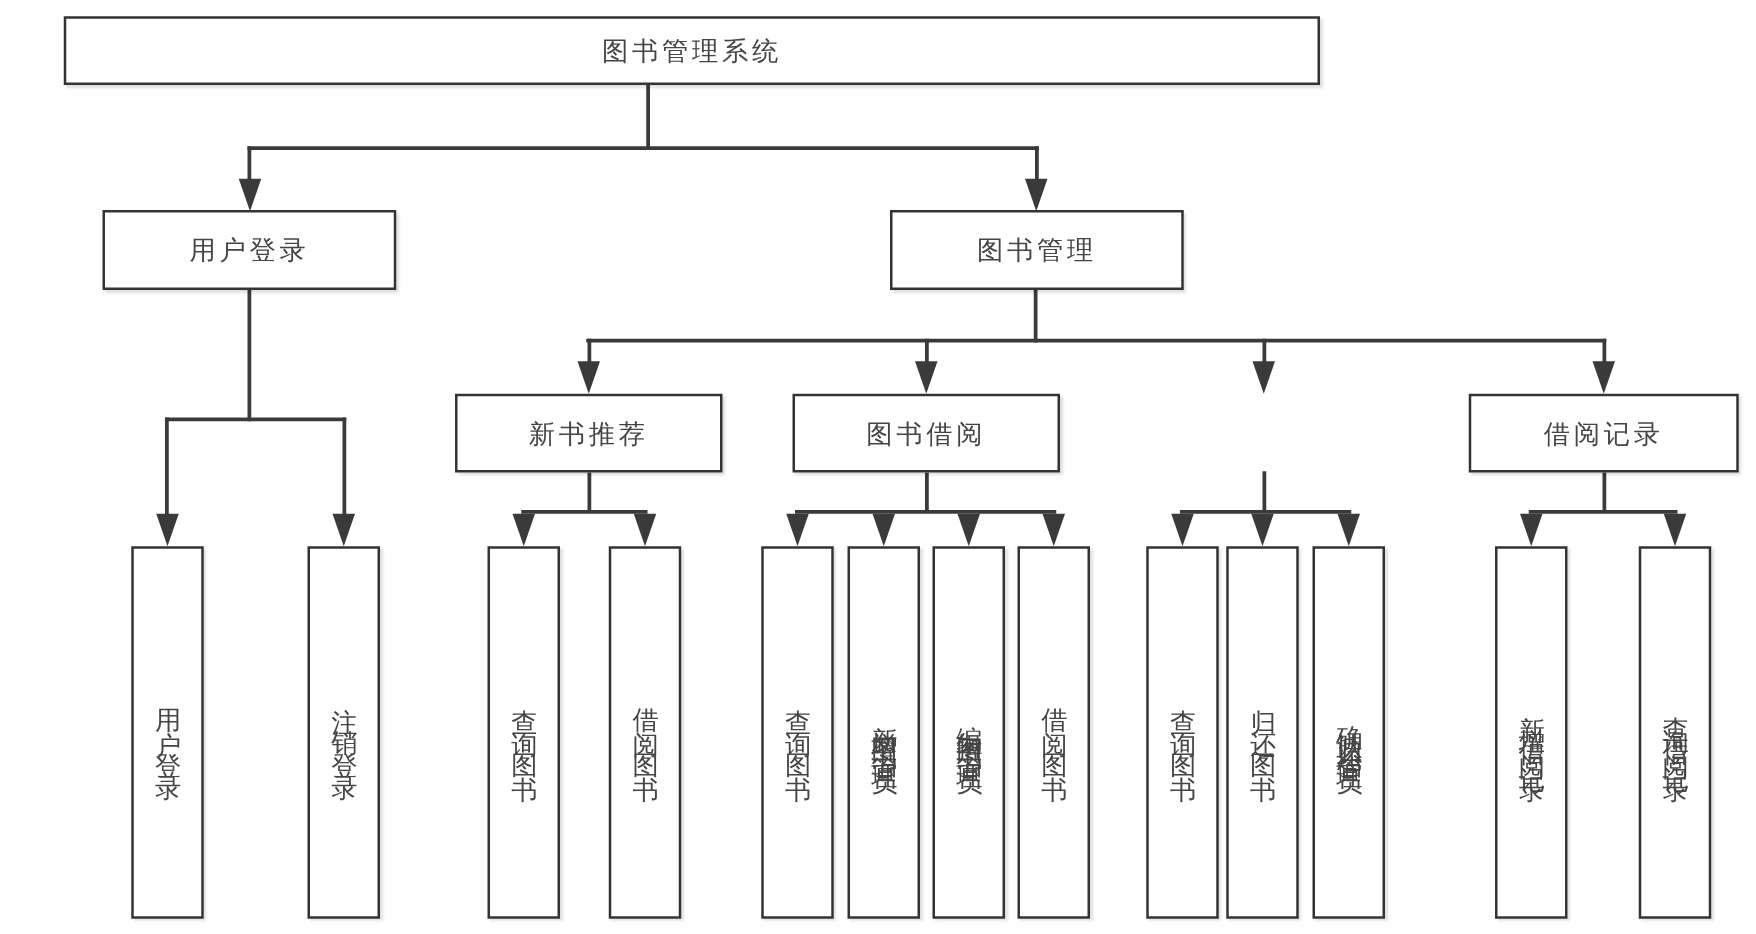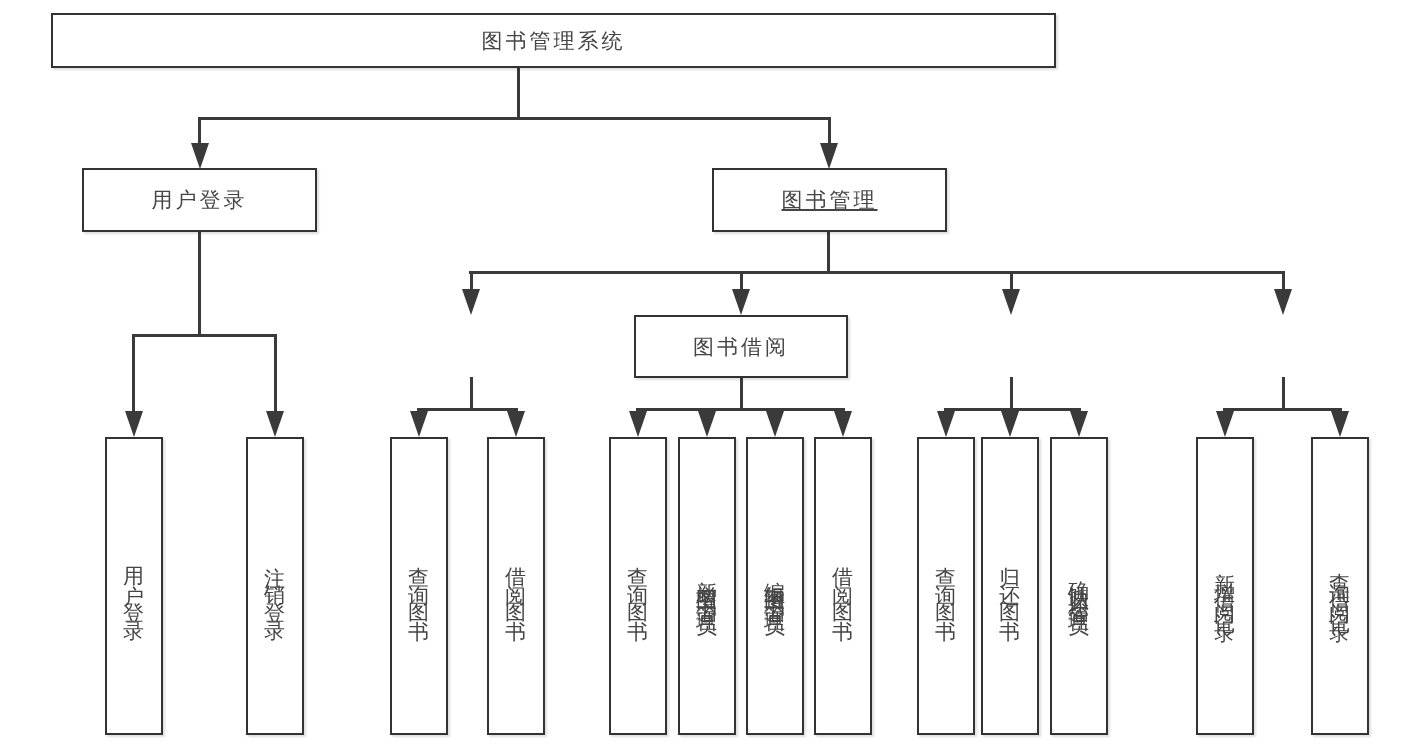--- a/index.html
+++ b/index.html
@@ -45,21 +45,21 @@
   <div class="vline" style="left:517px;top:68px;width:3px;height:51px;"></div>
   <div class="hline" style="left:198px;top:117px;width:633px;height:3px;"></div>
   <div class="vline" style="left:198px;top:117px;width:3px;height:30px;"></div>
   <div class="vline" style="left:828px;top:117px;width:3px;height:30px;"></div>
   <div class="arrow" style="left:191px;top:143px;"></div>
   <div class="arrow" style="left:820px;top:143px;"></div>
 
   <div class="box hbox" style="left:82px;top:168px;width:235px;height:64px;">
     <span>用户登录</span>
   </div>
-  <div class="box hbox" style="left:712px;top:168px;width:235px;height:64px;text-decoration:underline;">
+  <div class="box hbox" style="left:712px;top:168px;width:235px;height:64px;">
     <span>图书管理</span>
   </div>
 
   <div class="vline" style="left:198px;top:232px;width:3px;height:105px;"></div>
   <div class="hline" style="left:132px;top:334px;width:145px;height:3px;"></div>
   <div class="vline" style="left:132px;top:334px;width:3px;height:80px;"></div>
   <div class="vline" style="left:274px;top:334px;width:3px;height:80px;"></div>
   <div class="arrow" style="left:125px;top:411px;"></div>
   <div class="arrow" style="left:266px;top:411px;"></div>
 
@@ -67,22 +67,28 @@
   <div class="hline" style="left:469px;top:271px;width:816px;height:3px;"></div>
   <div class="vline" style="left:470px;top:271px;width:3px;height:20px;"></div>
   <div class="vline" style="left:740px;top:271px;width:3px;height:20px;"></div>
   <div class="vline" style="left:1010px;top:271px;width:3px;height:20px;"></div>
   <div class="vline" style="left:1282px;top:271px;width:3px;height:20px;"></div>
   <div class="arrow" style="left:462px;top:289px;"></div>
   <div class="arrow" style="left:732px;top:289px;"></div>
   <div class="arrow" style="left:1002px;top:289px;"></div>
   <div class="arrow" style="left:1274px;top:289px;"></div>
 
+  <div class="box hbox" style="left:364px;top:315px;width:214px;height:63px;">
+    <span>新书推荐</span>
+  </div>
   <div class="box hbox" style="left:634px;top:315px;width:214px;height:63px;">
     <span>图书借阅</span>
+  </div>
+  <div class="box hbox" style="left:1175px;top:315px;width:216px;height:63px;">
+    <span>借阅记录</span>
   </div>
 
   <div class="vline" style="left:470px;top:377px;width:3px;height:33px;"></div>
   <div class="hline" style="left:417px;top:408px;width:101px;height:3px;"></div>
   <div class="arrow" style="left:410px;top:411px;"></div>
   <div class="arrow" style="left:507px;top:411px;"></div>
 
   <div class="vline" style="left:740px;top:377px;width:3px;height:33px;"></div>
   <div class="hline" style="left:636px;top:408px;width:209px;height:3px;"></div>
   <div class="arrow" style="left:629px;top:411px;"></div>

